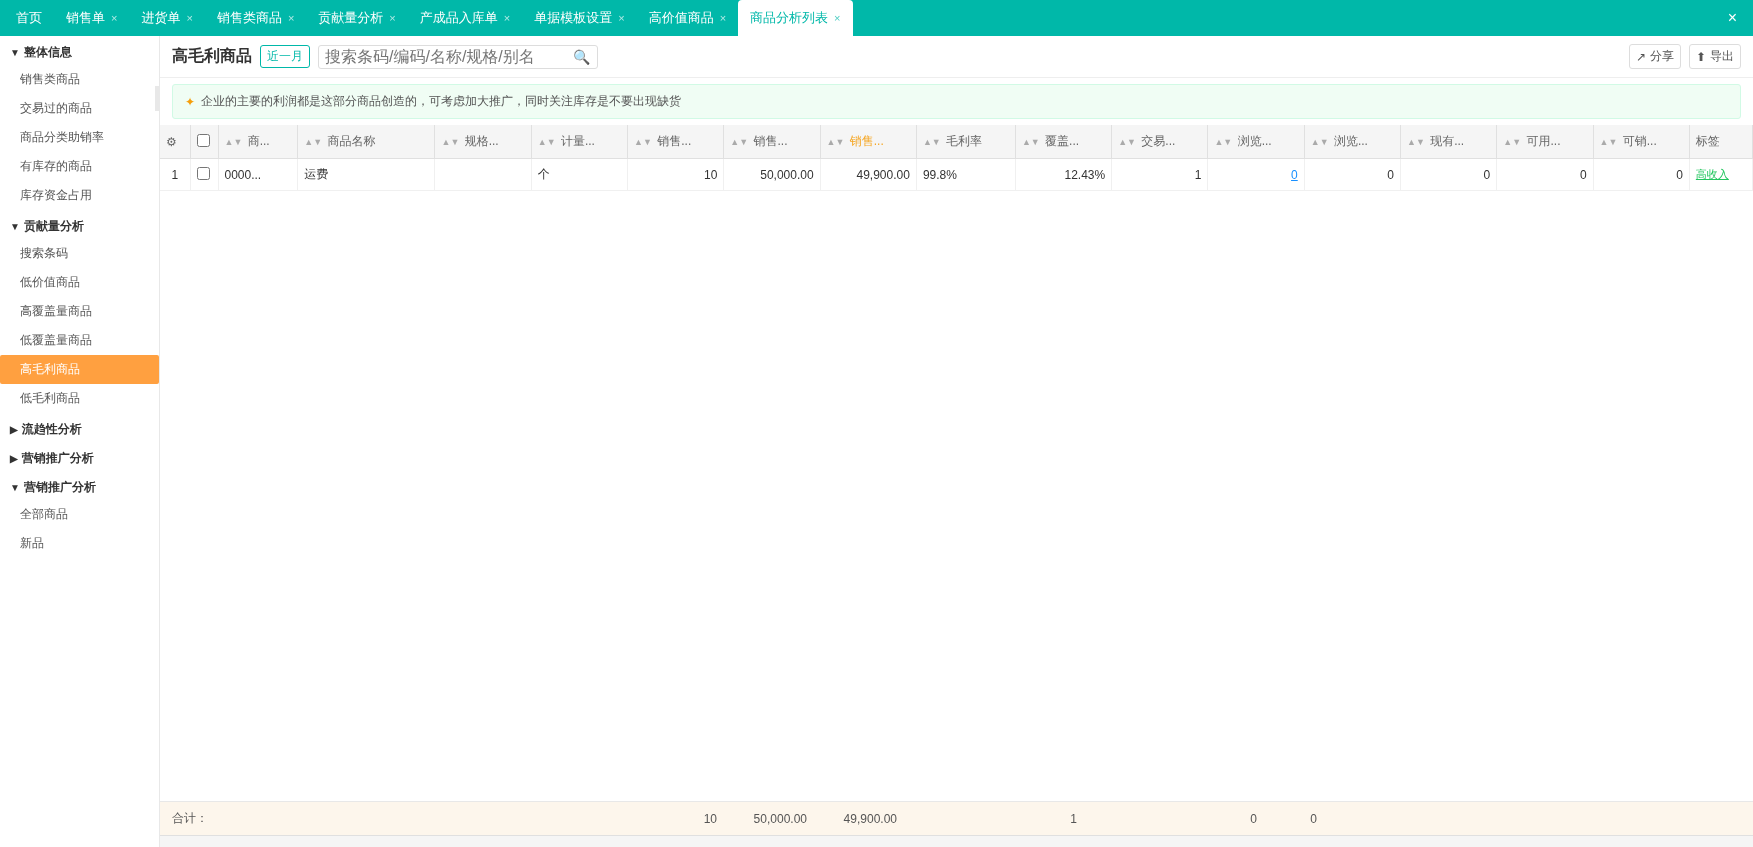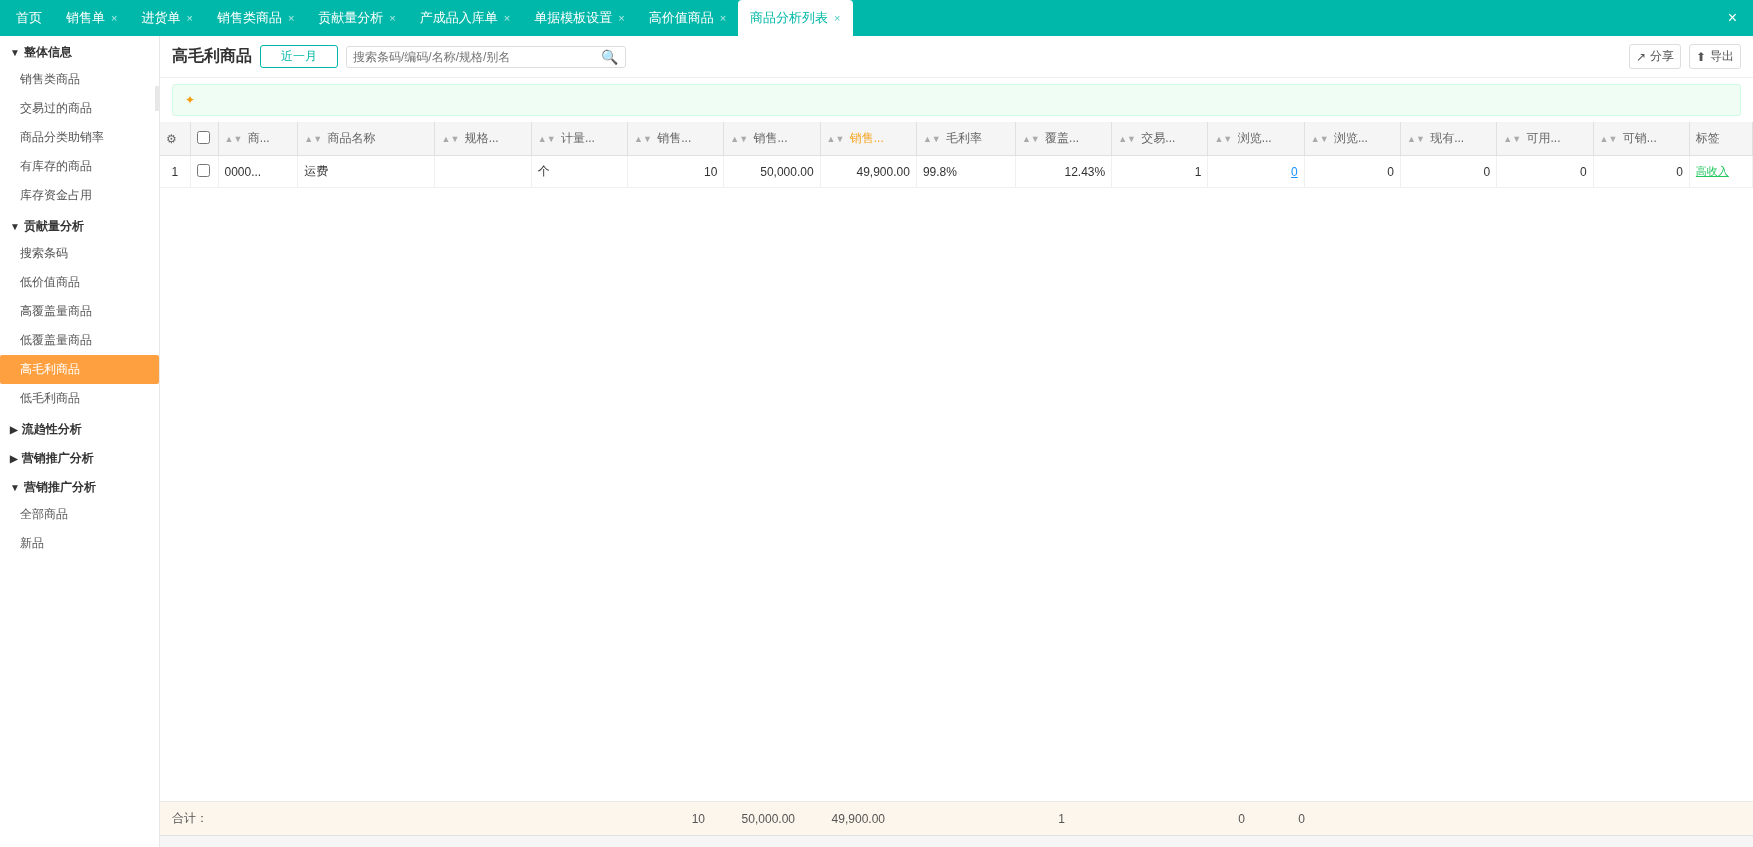--- a/index.html
+++ b/index.html
@@ -92,38 +92,38 @@
     }
     .content-title {
       font-size: 16px;
       font-weight: bold;
       color: #333;
     }
     .period-btn {
       background: #fff;
       border: 1px solid #00b8a9;
       color: #00b8a9;
-      padding: 2px 20px;
+      padding: 2px 6px;
       border-radius: 3px;
       cursor: pointer;
       font-size: 12px;
     }
     .search-box {
       display: flex;
       align-items: center;
       border: 1px solid #ddd;
       border-radius: 3px;
       padding: 2px 6px;
       flex: 1;
       max-width: 280px;
     }
     .search-box input {
       border: none;
       outline: none;
-      font-size: 12px;
+      font-size: 16px;
       width: 100%;
       color: #999;
     }
     .search-icon { color: #999; font-size: 14px; cursor: pointer; }
     .header-actions { margin-left: auto; display: flex; gap: 8px; }
     .action-btn {
       display: flex;
       align-items: center;
       gap: 4px;
       color: #555;
@@ -202,21 +202,21 @@
     
     .footer-bar {
       display: flex;
       align-items: center;
       padding: 8px 12px;
       background: #fdf6ec;
       border-top: 1px solid #e8e8e8;
       font-size: 12px;
       color: #555;
       flex-shrink: 0;
-      gap: 4px;
+      gap: 16px;
     }
     .footer-bar .total-label { min-width: 100px; }
     .footer-cells { display: flex; gap: 0; flex: 1; }
     .footer-cell { padding: 0 6px; min-width: 60px; text-align: right; }
 
     
     .bottom-scrollbar {
       height: 12px;
       background: #f5f5f5;
       border-top: 1px solid #e0e0e0;
@@ -329,20 +329,21 @@
         </div>
         <div class="action-btn">
           <span>⬆</span>
           <span>导出</span>
         </div>
       </div>
     </div>
 
     <div class="tip-bar">
       <span class="tip-icon">✦</span>
+      <span>企业的主要的利润都是这部分商品创造的，可考虑加大推广，同时关注库存是不要出现缺货</span>
     </div>
 
     <div class="table-container">
       <table>
         <thead>
           <tr>
             <th style="width:30px;">
               <span>⚙</span>
             </th>
             <th style="width:28px;">

